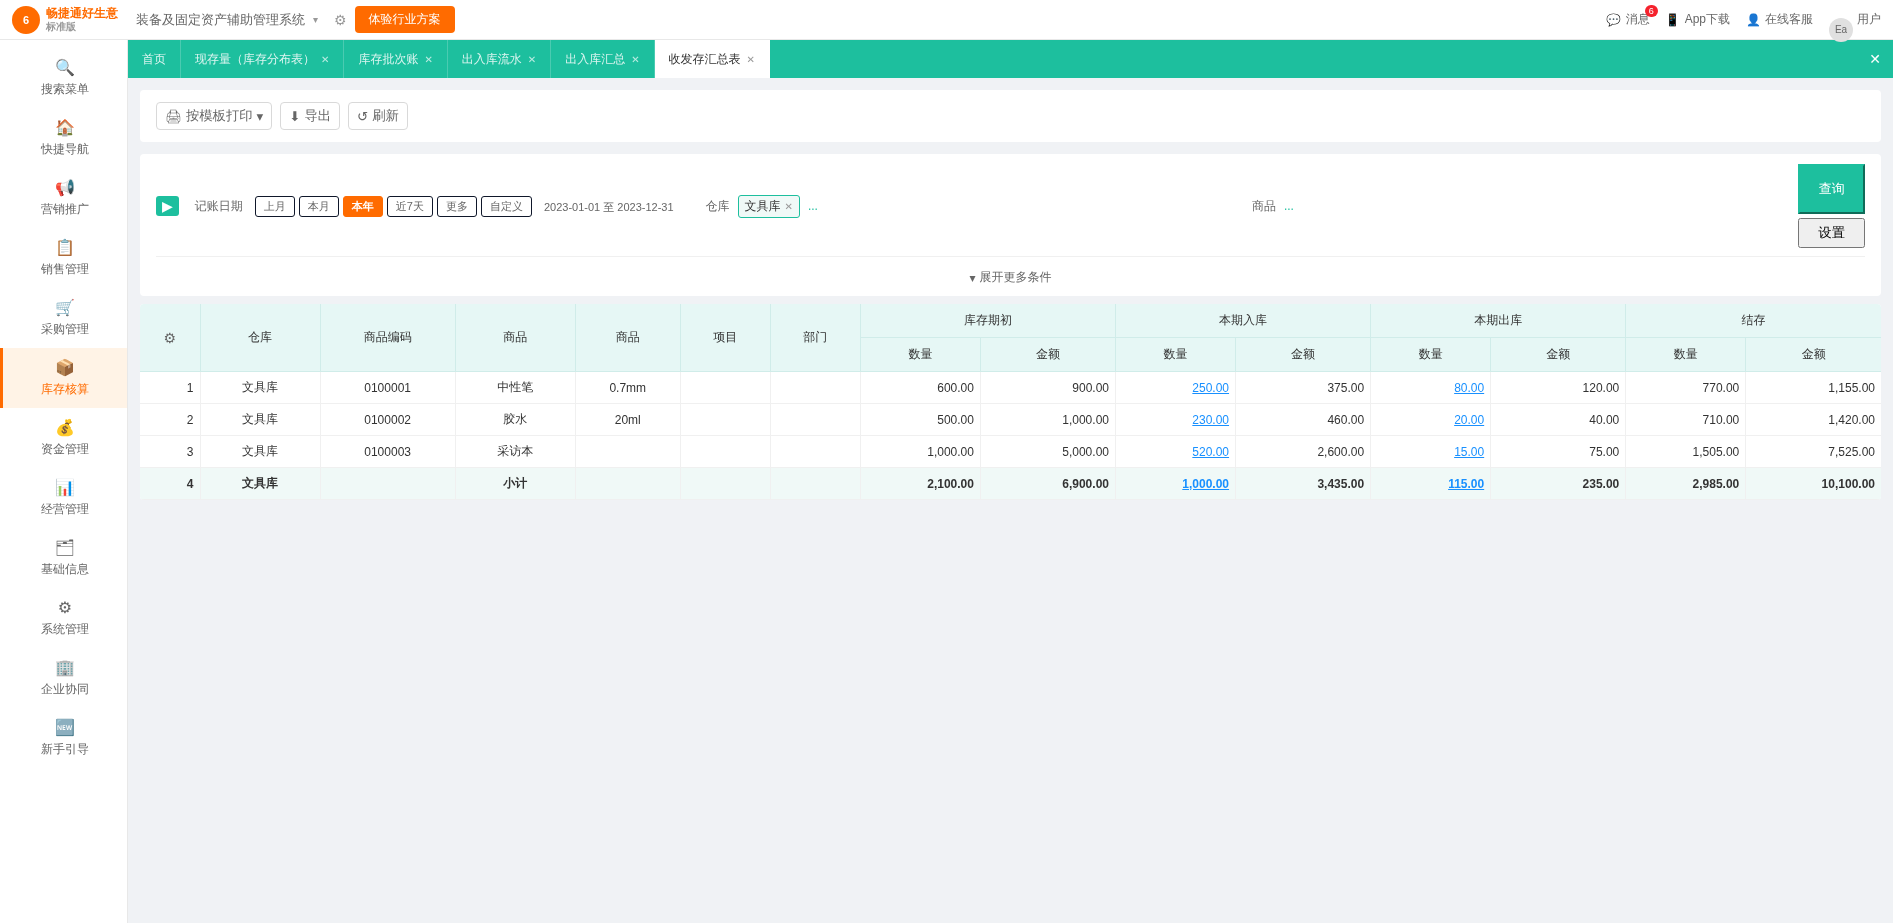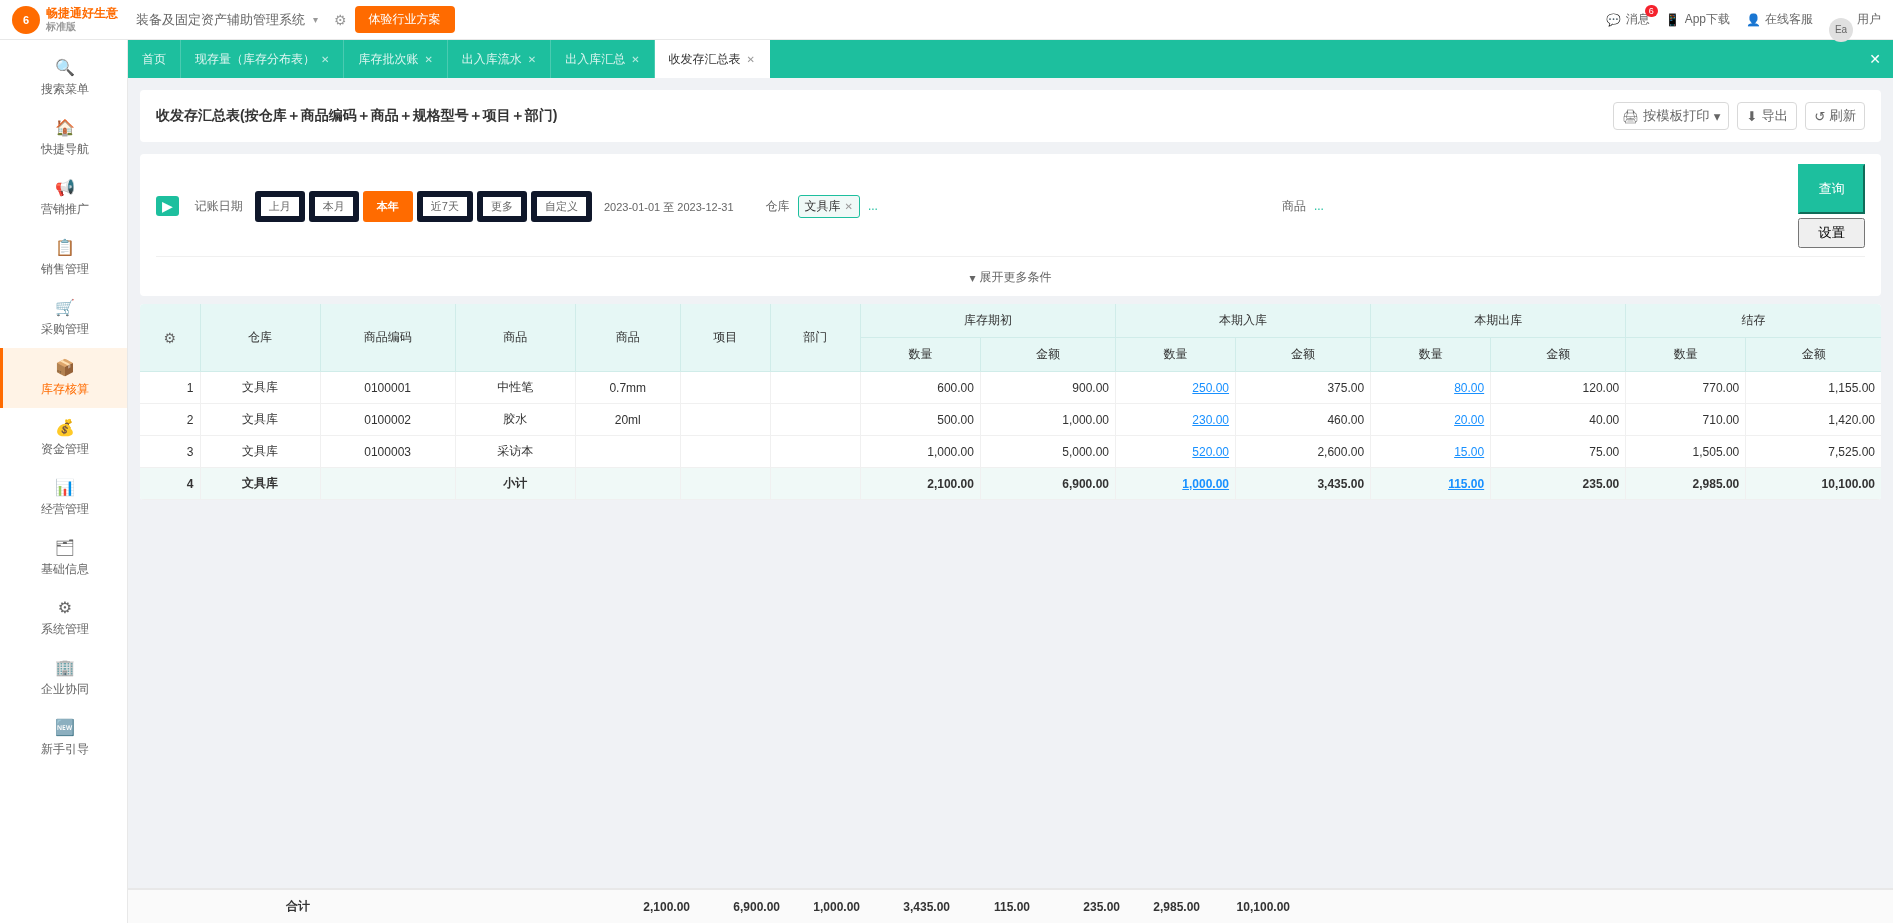--- a/index.html
+++ b/index.html
@@ -47,21 +47,21 @@
     .page-title { font-size: 14px; font-weight: bold; color: #333; margin-bottom: 12px; background: #fff; padding: 12px 16px; border-radius: 4px; display: flex; align-items: center; justify-content: space-between; }
     .page-title-actions { display: flex; align-items: center; gap: 8px; font-size: 12px; font-weight: normal; }
     .page-title-actions .action-btn { display: flex; align-items: center; gap: 4px; color: #666; cursor: pointer; padding: 4px 8px; border: 1px solid #d9d9d9; border-radius: 4px; background: #fff; }
     .action-btn.teal { background: #1dbf9e; color: #fff; border-color: #1dbf9e; }
 
     
     .filter-bar { background: #fff; padding: 10px 16px; border-radius: 4px; margin-bottom: 8px; }
     .filter-row { display: flex; align-items: center; gap: 12px; flex-wrap: wrap; }
     .filter-label { color: #666; white-space: nowrap; }
     .date-shortcuts { display: flex; align-items: center; gap: 4px; }
-    .date-btn { padding: 2px 8px; border: 6px solid #0f172a; border-radius: 3px; cursor: pointer; color: #666; background: #fff; font-size: 11px; }
+    .date-btn { padding: 2px 8px; border: 1px solid #0f172a; border-radius: 3px; cursor: pointer; color: #666; background: #fff; font-size: 11px; }
     .date-btn.active { background: #ff6b00; color: #fff; border-color: #ff6b00; font-weight: bold; }
     .date-range { color: #666; font-size: 11px; margin-top: 2px; }
     .filter-tag { display: flex; align-items: center; background: #f0f9f7; border: 1px solid #1dbf9e; border-radius: 3px; padding: 2px 6px; color: #333; gap: 4px; }
     .filter-tag-close { color: #999; cursor: pointer; font-size: 10px; }
     .filter-dots { color: #1dbf9e; cursor: pointer; }
     .expand-btn { display: flex; align-items: center; gap: 4px; color: #666; cursor: pointer; font-size: 12px; margin-top: 6px; justify-content: center; }
 
     
     .table-container { background: #fff; border-radius: 4px; overflow: hidden; }
     .settings-gear { color: #666; cursor: pointer; font-size: 14px; }
@@ -201,21 +201,20 @@
       <div class="tab active">
         <span>收发存汇总表</span>
         <span class="tab-close" style="color:#999;">✕</span>
       </div>
       <div class="tab-bar-close">✕</div>
     </div>
 
     <div class="page-content">
 
       <div class="page-title">
-        <span>收发存汇总表(按仓库＋商品编码＋商品＋规格型号＋项目＋部门)</span>
         <div class="page-title-actions">
           <button class="action-btn">
             <span>🖨</span>
             <span>按模板打印</span>
             <span>▾</span>
           </button>
           <button class="action-btn">
             <span>⬇</span>
             <span>导出</span>
           </button>
@@ -369,32 +368,15 @@
               <td class="number-cell">235.00</td>
               <td class="number-cell">2,985.00</td>
               <td class="number-cell">10,100.00</td>
             </tr>
           </tbody>
         </table>
       </div>
 
     </div>
 
-    <div style="background:#fafafa;border-top:2px solid #e8e8e8;padding:8px 0;display:flex;align-items:center;font-weight:bold;font-size:12px;">
-      <div style="width:40px;text-align:center;"></div>
-      <div style="width:80px;text-align:center;"></div>
-      <div style="width:100px;text-align:center;">合计</div>
-      <div style="width:80px;text-align:center;"></div>
-      <div style="width:70px;text-align:center;"></div>
-      <div style="width:60px;text-align:center;"></div>
-      <div style="width:60px;text-align:center;"></div>
-      <div style="width:80px;text-align:right;padding-right:8px;">2,100.00</div>
-      <div style="width:90px;text-align:right;padding-right:8px;">6,900.00</div>
-      <div style="width:80px;text-align:right;padding-right:8px;">1,000.00</div>
-      <div style="width:90px;text-align:right;padding-right:8px;">3,435.00</div>
-      <div style="width:80px;text-align:right;padding-right:8px;">115.00</div>
-      <div style="width:90px;text-align:right;padding-right:8px;">235.00</div>
-      <div style="width:80px;text-align:right;padding-right:8px;">2,985.00</div>
-      <div style="width:90px;text-align:right;padding-right:8px;">10,100.00</div>
-    </div>
 
   </div>
 </div>
 
 </body></html>

